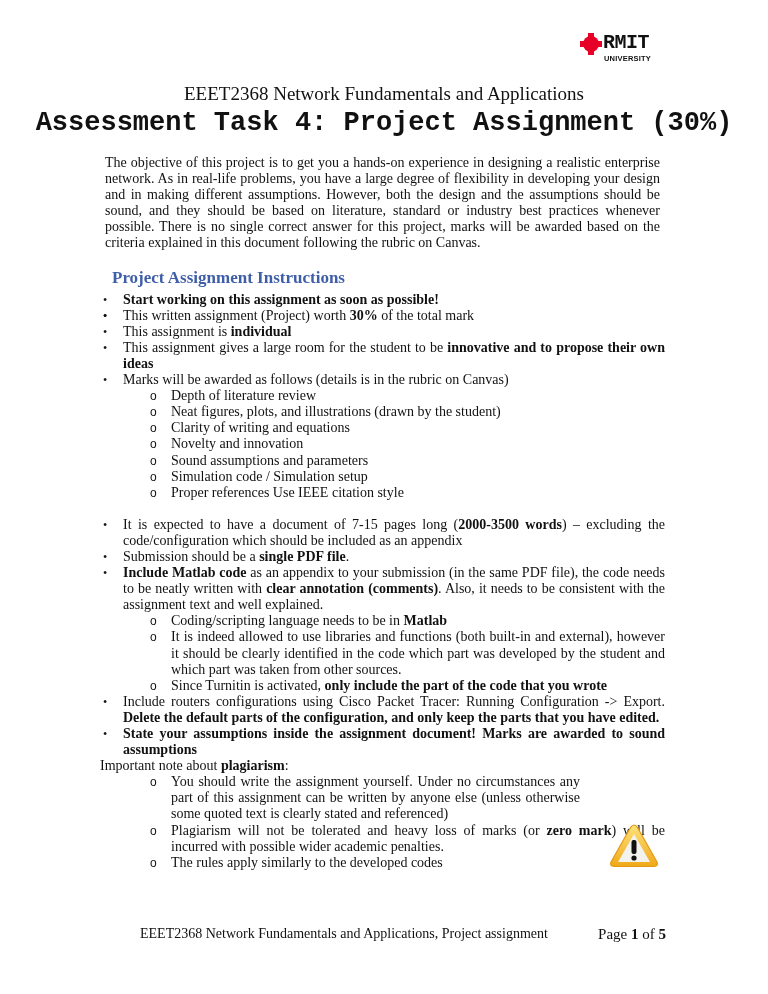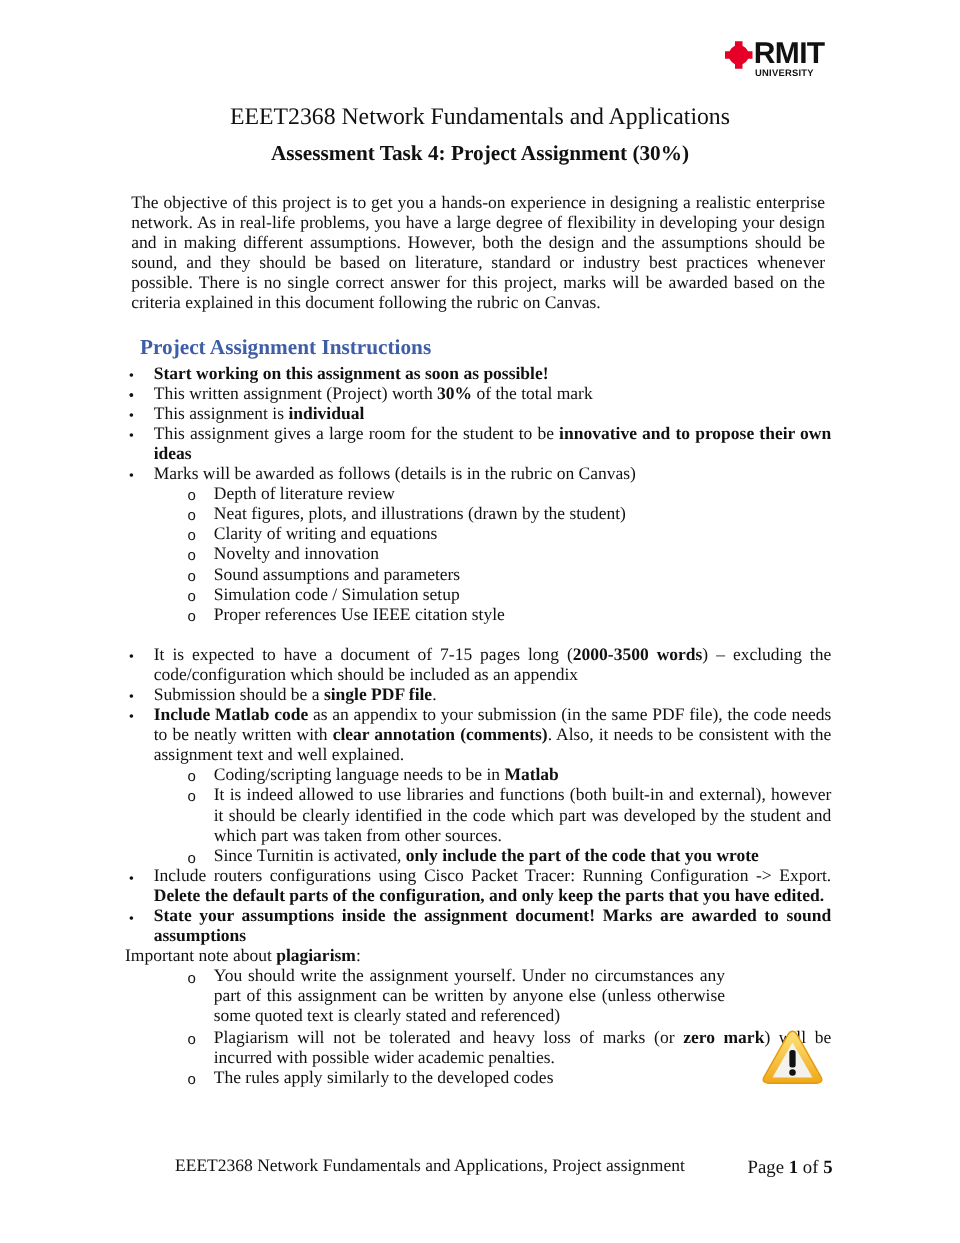--- a/index.html
+++ b/index.html
@@ -15,35 +15,35 @@
     position: absolute; left: 0; top: 6px; width: 16px; height: 16px;
     background: #e60028; border-radius: 50%;
   }
   .logo .dot::before, .logo .dot::after {
     content: ""; position: absolute; background: #e60028;
   }
   .logo .dot::before { left: -3px; top: 5px; width: 22px; height: 6px; }
   .logo .dot::after { left: 5px; top: -3px; width: 6px; height: 22px; }
   .logo .name {
     position: absolute; left: 20px; top: 1px;
-    font-family: Liberation Sans, sans-serif; font-size: 24px; font-weight: bold;
+    font-family: Liberation Mono, monospace; font-size: 20px; font-weight: bold;
     letter-spacing: -0.5px; line-height: 24px; color: #111;
   }
   .logo .sub {
     position: absolute; left: 21px; top: 24px;
     font-family: "Liberation Sans", sans-serif; font-size: 7.5px; font-weight: bold;
     letter-spacing: 0.2px; color: #111;
   }
   .title1 {
     position: absolute; left: 0; width: 768px; top: 79px; text-align: center;
     font-size: 19px; line-height: 30px;
   }
   .title2 {
     position: absolute; left: 0; width: 768px; top: 108px; text-align: center;
-    font-size: 17px; line-height: 30px; font-weight: bold;
+    font-size: 27px; line-height: 30px; font-weight: bold; font-family: Liberation Mono, monospace;
   }
   .content {
     position: absolute; left: 100px; top: 150px; width: 565px;
     font-size: 14px; line-height: 16.1px;
   }
   p.intro { margin: 5px; text-align: justify; }
   h2.section {
     margin: 16px 0 4px 12px; font-size: 17px; font-weight: bold; color: #3f5ea8;
     line-height: 20px;
   }

